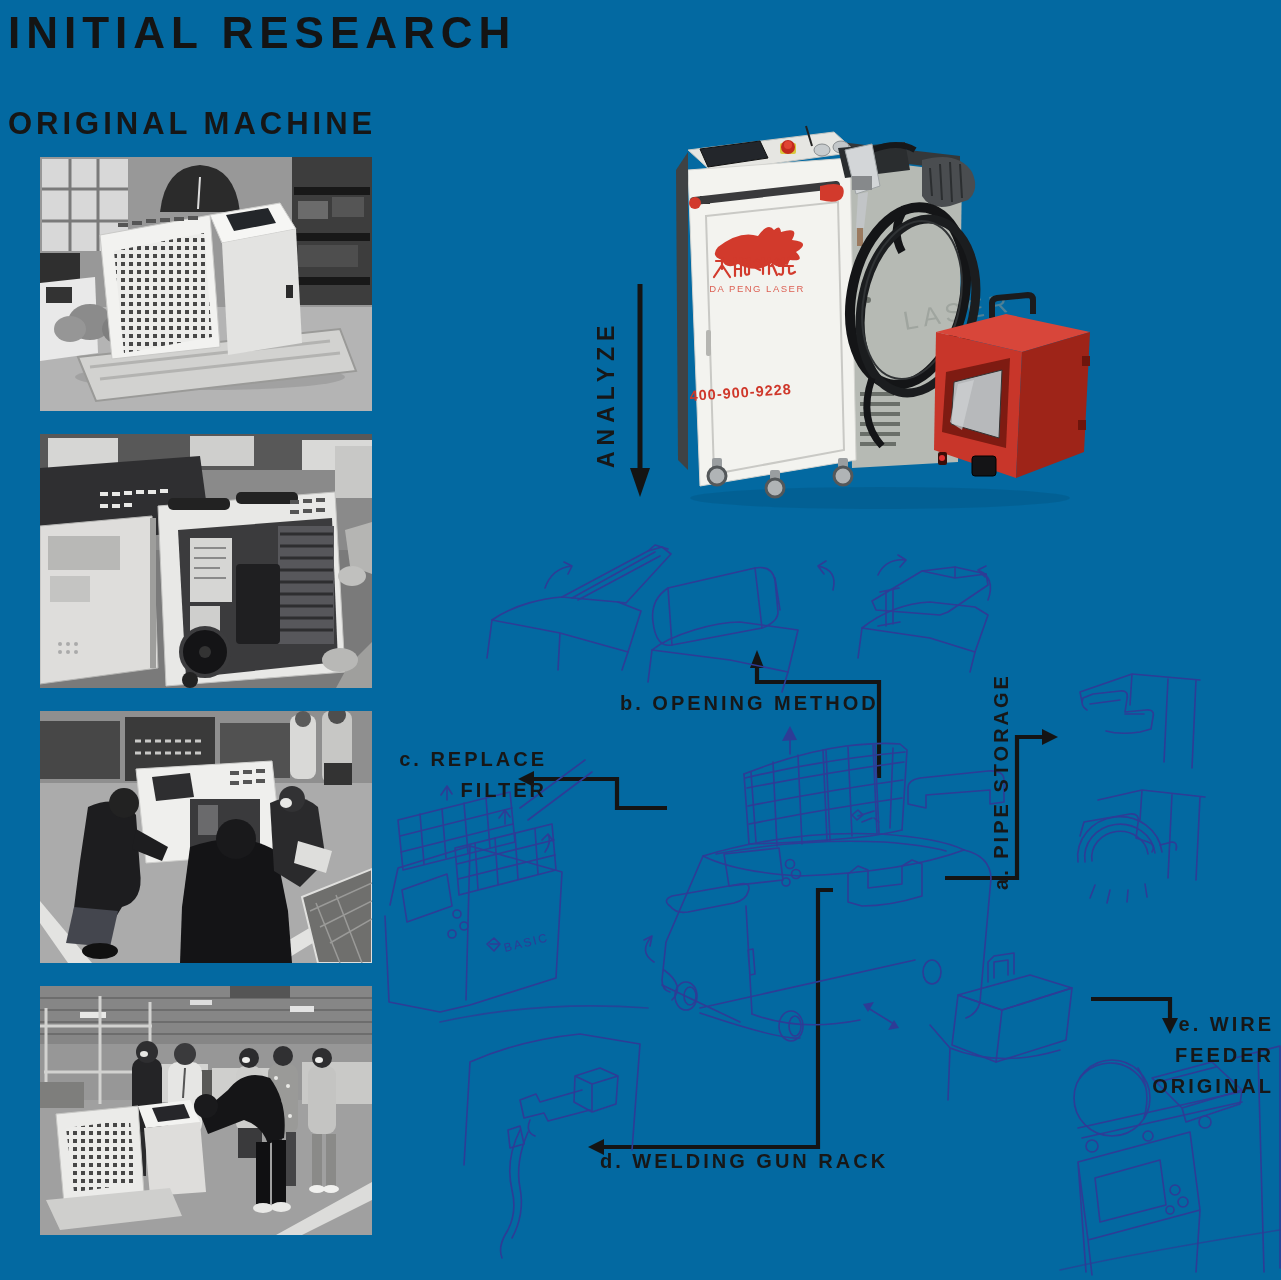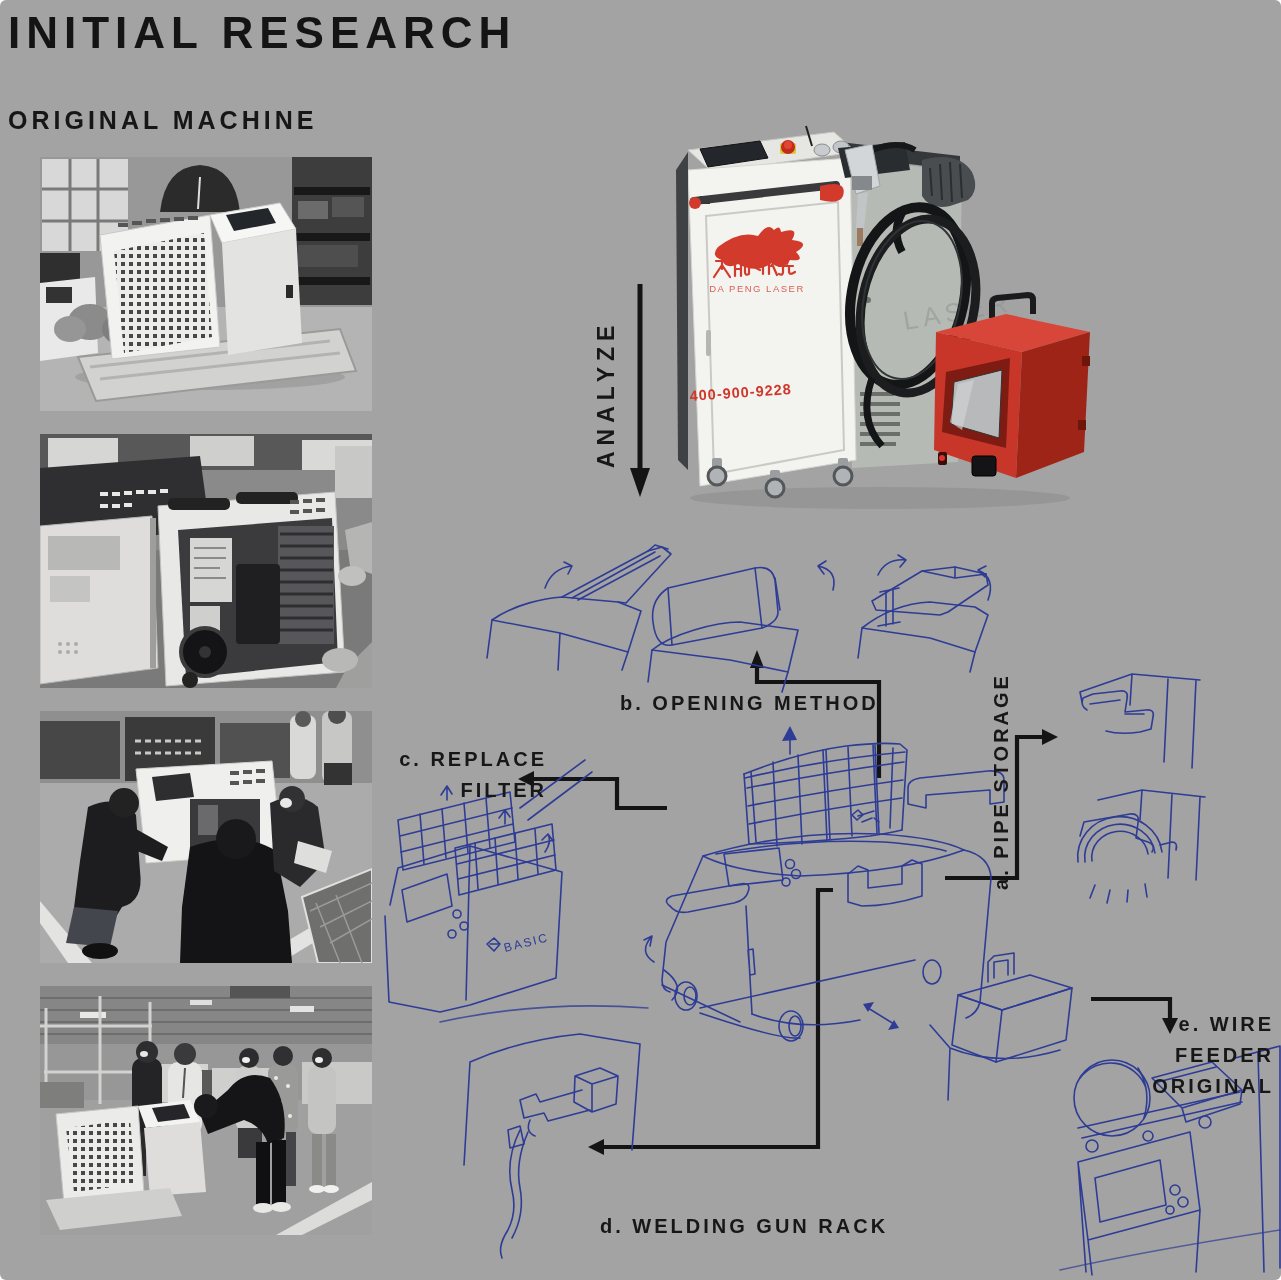--- a/index.html
+++ b/index.html
@@ -1,38 +1,38 @@
 <!DOCTYPE html>
 <html><head>
 <meta charset="utf-8">
 <title>Initial Research Board</title>
 <style>
   html,body{margin:0;padding:0;background:#ffffff;}
   body{width:1281px;height:1280px;position:relative;overflow:hidden;
        font-family:"Liberation Sans",sans-serif;color:#171717;}
-  .board{position:absolute;inset:0;background:#a3a3a3;border-radius:6px;}
+  .board{position:absolute;inset:0;background:#0369a1;}
   .page-title{position:absolute;left:8px;top:8px;margin:0;font-size:44px;
       font-weight:700;letter-spacing:6px;color:#141414;white-space:nowrap;}
-  .section-label{position:absolute;left:8px;top:106px;margin:0;font-size:25px;
+  .section-label{position:absolute;left:8px;top:106px;margin:0;font-size:31px;
       font-weight:700;letter-spacing:4px;color:#161616;white-space:nowrap;}
   .photo{position:absolute;left:0;width:332px;overflow:hidden;background:#d7d7d5;}
   .photo svg{display:block;}
   #photo-1{top:141px;height:254px;}
   #photo-2{top:418px;height:254px;}
   #photo-3{top:695px;height:252px;}
   #photo-4{top:970px;height:249px;}
   .ann{position:absolute;font-size:20px;font-weight:700;letter-spacing:3px;
       color:#171717;white-space:nowrap;line-height:1.55;}
   .ann.right{text-align:right;white-space:normal;margin-top:8px;}
   .rot{transform:rotate(-90deg);transform-origin:center;text-align:center;}
   #label-analyze{left:507px;top:376px;width:200px;font-size:23px;letter-spacing:6px;}
   #label-a{left:886px;top:766px;width:230px;}
   #label-b{left:620px;top:688px;}
   #label-c{left:380px;top:736px;width:167px;}
-  #label-d{left:600px;top:1211px;}
+  #label-d{left:600px;top:1146px;}
   #label-e{left:1080px;top:1001px;width:194px;}
   svg{position:absolute;}
   .ink{fill:none;stroke:#2e3c96;stroke-width:1.6;stroke-linecap:round;stroke-linejoin:round;}
   .inkf{fill:#2e3c96;stroke:none;}
   .conn{fill:none;stroke:#141414;stroke-width:4.2;stroke-linejoin:miter;}
   .connf{fill:#141414;stroke:none;}
 </style>
 </head>
 <body>
 

